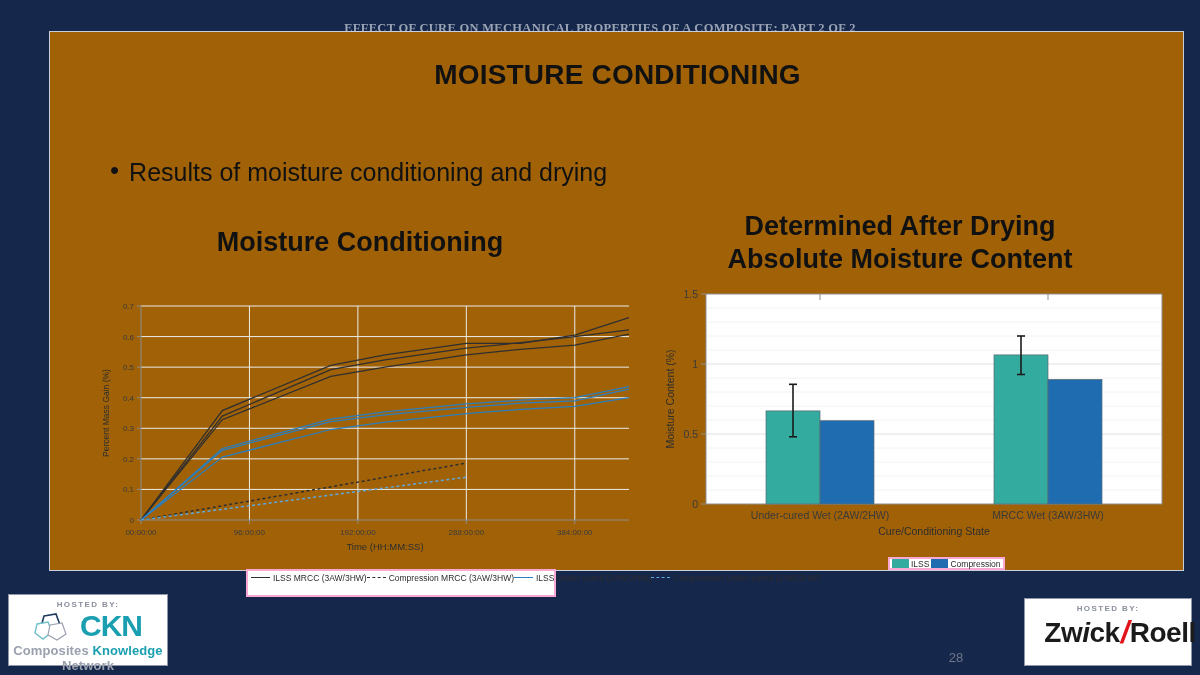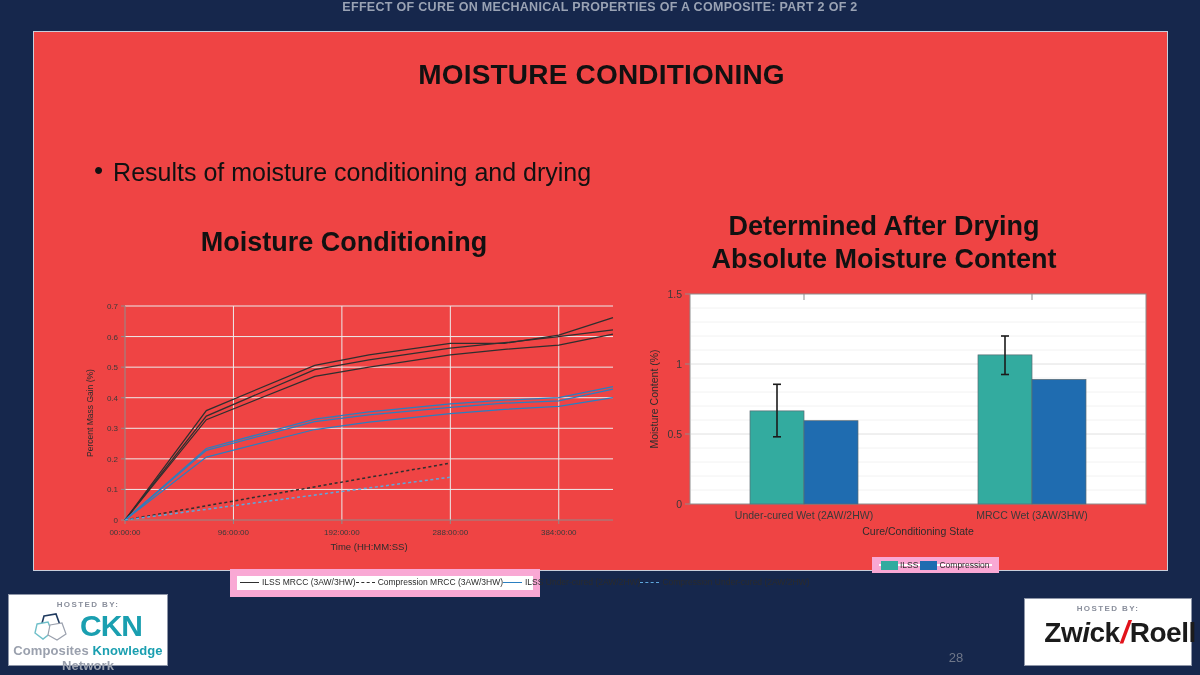--- a/index.html
+++ b/index.html
@@ -7,30 +7,30 @@
   body{
     width:1200px;height:675px;overflow:hidden;
     background:#16274c;
     font-family:"Liberation Sans",sans-serif;
     position:relative;
   }
   
   .slide-banner{
     position:absolute;left:0;top:0;width:1200px;height:36px;
     background:#16274c;
-    display:flex;align-items:flex-start;justify-content:center;
+    display:flex;align-items:flex-end;justify-content:center;font-family:Liberation Serif, serif;
   }
   .slide-banner .banner-text{
     color:#9aa3b4;font-size:12.5px;font-weight:bold;
     letter-spacing:0.3px;text-transform:uppercase;
     white-space:nowrap;
   }
   .content-panel{
-    position:absolute;left:33px;top:31px;width:1135px;height:540px;
-    background:#ef4444;
+    position:absolute;left:49px;top:31px;width:1135px;height:540px;
+    background:#a16207;
     border:1px solid #c9cedb;
     box-sizing:border-box;
   }
   .slide-title{
     position:absolute;left:0;top:27px;width:1135px;
     text-align:center;
     font-size:28px;font-weight:bold;color:#111;
     letter-spacing:0.2px;
   }
   .bullet-row{
@@ -57,21 +57,21 @@
   }
   
   .figure{position:absolute;}
   svg{display:block;overflow:visible;}
   .axis-line{stroke:#8d8d8d;stroke-width:1;fill:none;}
   .grid-line{stroke:#ececec;stroke-width:1;}
   .tick-label{font-family:"Liberation Sans",sans-serif;fill:#3a3a3a;}
   .axis-title{font-family:"Liberation Sans",sans-serif;fill:#2d2d2d;}
   
   .legend-box{
-    position:absolute;background:#fff;border:7px solid #f9a8d4;
+    position:absolute;background:#fff;border:2px solid #f9a8d4;
     font-size:8.5px;color:#2b2b2b;
     font-family:"Liberation Sans",sans-serif;
   }
   #left-legend{
     left:196px;top:537px;width:310px;height:28px;
     display:grid;grid-template-columns:1fr 1fr 1fr 1fr;
     grid-template-rows:1fr 1fr;align-items:center;
     padding:1px 3px;box-sizing:border-box;
   }
   .lg-item{display:flex;align-items:center;gap:3px;white-space:nowrap;}

